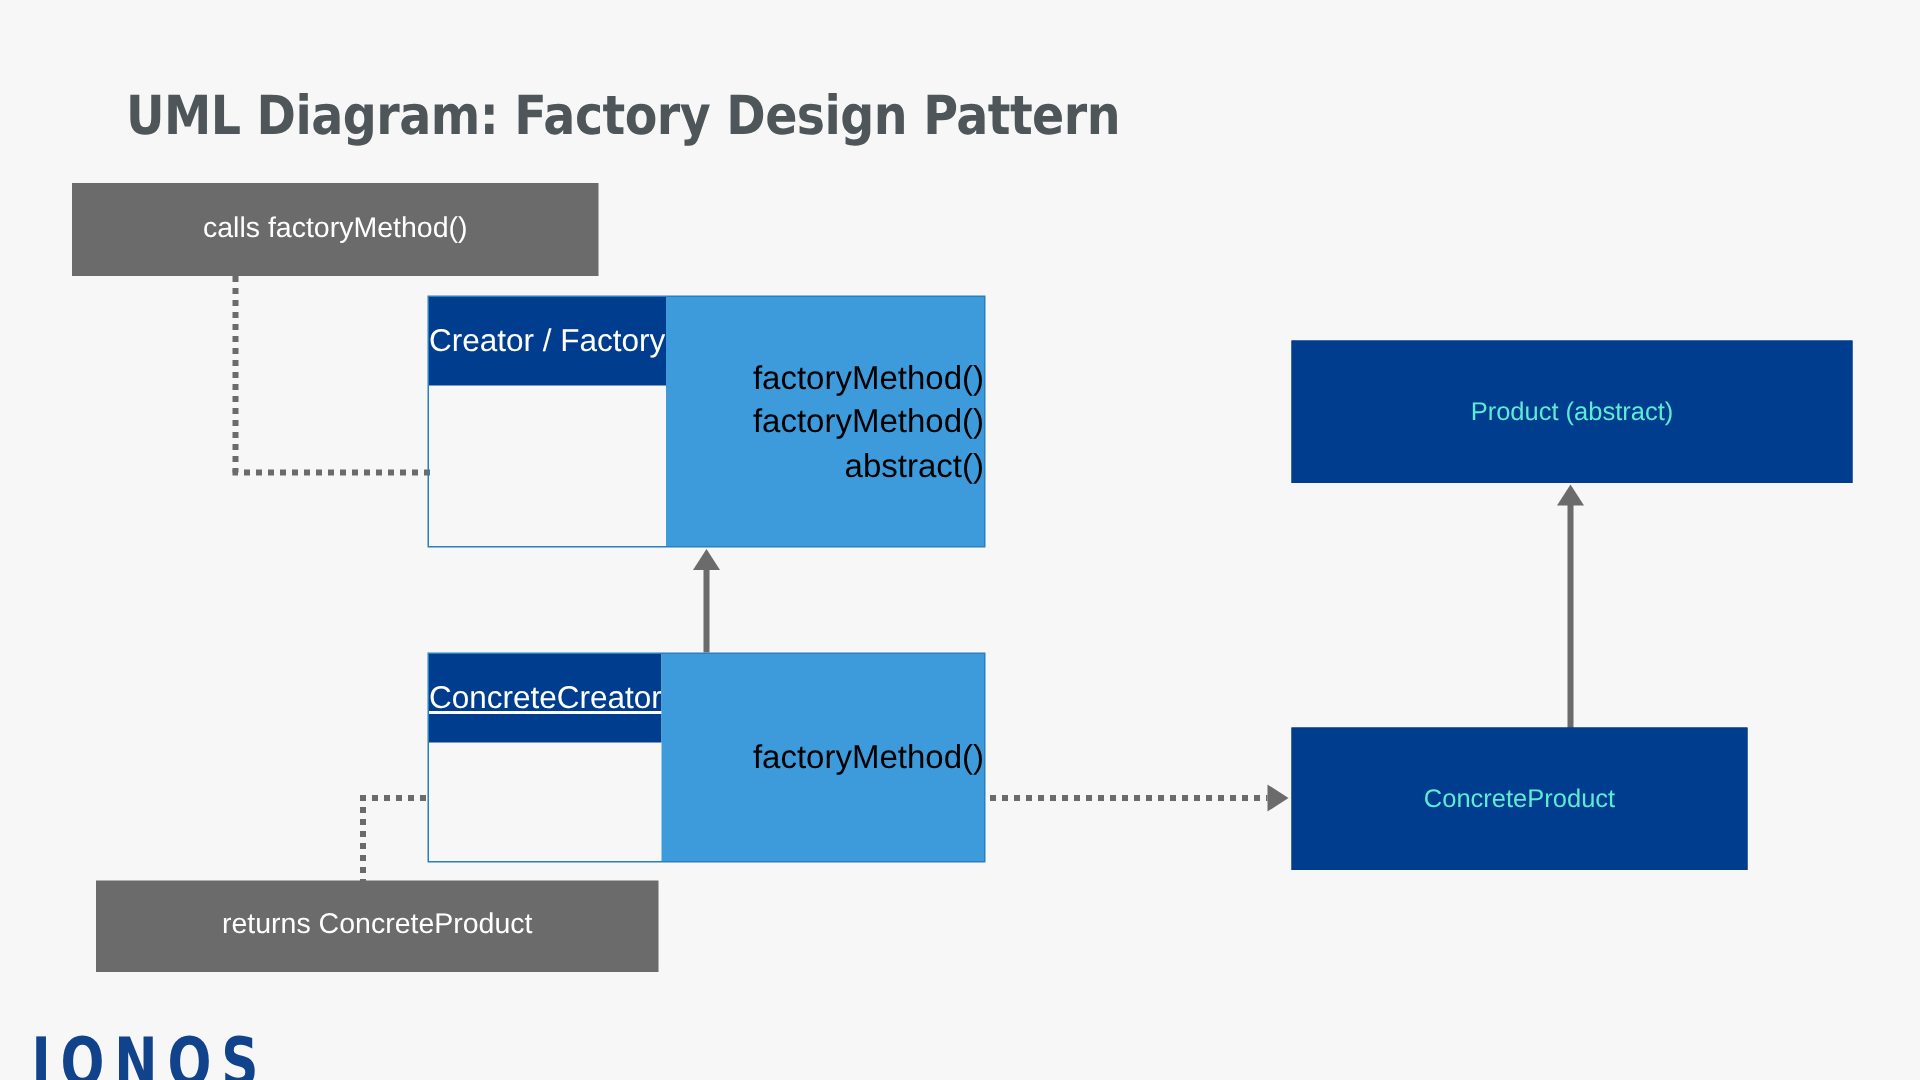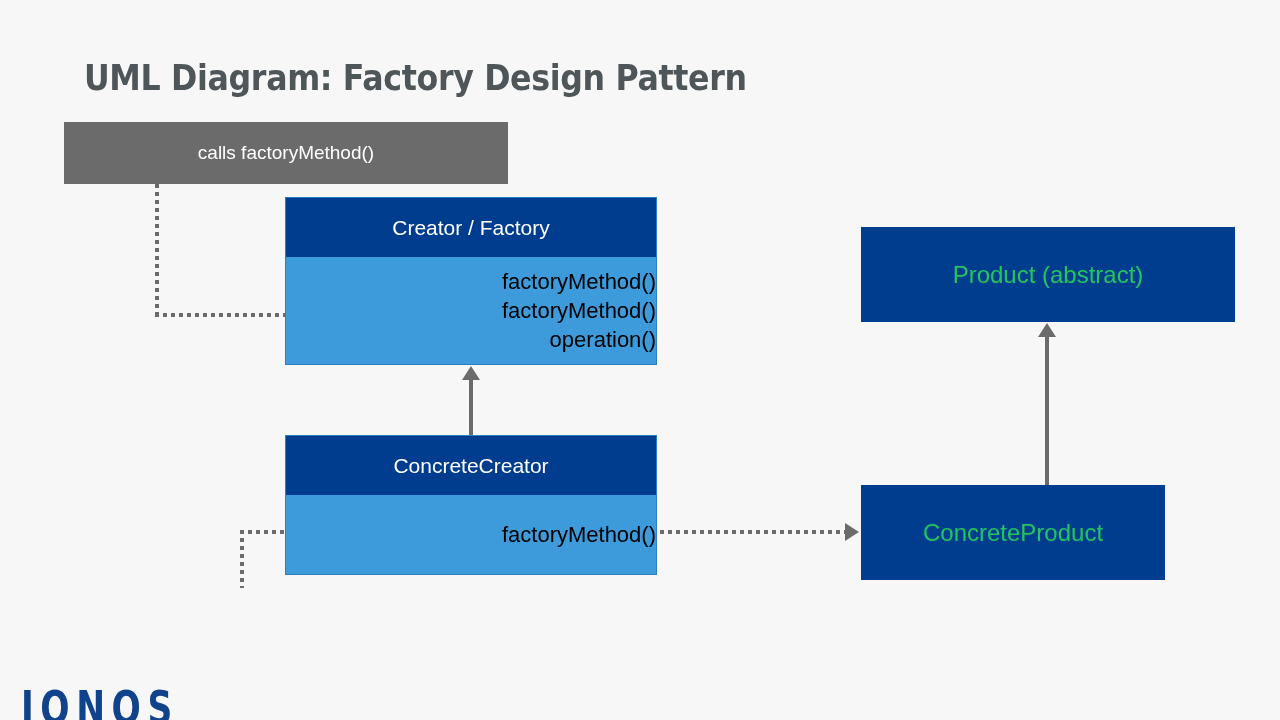--- a/index.html
+++ b/index.html
@@ -44,29 +44,29 @@
     background: #6b6b6b;
     color: #ffffff;
     font-size: 19px;
     display: flex;
     align-items: center;
     justify-content: center;
     text-align: center;
     line-height: 1.2;
   }
 
-  #note-calls   { left: 64px;  top: 81px;  width: 444px; height: 62px; }
+  #note-calls   { left: 48px;  top: 81px;  width: 351px; height: 62px; }
   #note-returns { left: 64px;  top: 546px; width: 375px; height: 61px; }
 
   
   .class-box {
     position: absolute;
     border: 1px solid #2a7fc0;
     display: flex;
-    flex-direction: column;
+    flex-direction: row;
   }
 
   .class-header {
     background: #003d8f;
     color: #ffffff;
     font-size: 21px;
     display: flex;
     align-items: center;
     justify-content: center;
     text-align: center;
@@ -80,35 +80,35 @@
     flex-direction: column;
     align-items: flex-end;
     justify-content: center;
     line-height: 1.33;
     flex: 1 1 auto;
   }
 
   .solid-box {
     position: absolute;
     background: #003d8f;
-    color: #22c55e;
-    font-size: 24px;
+    color: #5eead4;
+    font-size: 17px;
     display: flex;
     align-items: center;
     justify-content: center;
     text-align: center;
     border: 1px solid #003d8f;
   }
 
   
   #box-creator        { left: 285px; top: 156px; width: 372px; height: 168px; }
   #box-creator .class-header { height: 59px; }
 
   #box-concrete-creator { left: 285px; top: 394px; width: 372px; height: 140px; }
-  #box-concrete-creator .class-header { height: 59px; }
+  #box-concrete-creator .class-header { height: 59px; text-decoration: underline; }
 
   #box-product          { left: 861px; top: 186px; width: 374px; height: 95px; }
   #box-concrete-product { left: 861px; top: 444px; width: 304px; height: 95px; }
 
   
   .conn { position: absolute; }
 
   
   .dot-v {
     background-image: repeating-linear-gradient(
@@ -184,40 +184,41 @@
   <div class="note" id="note-calls">calls factoryMethod()</div>
 
   <div class="conn dot-v" id="conn-calls-v"></div>
   <div class="conn dot-h" id="conn-calls-h"></div>
 
   <div class="class-box" id="box-creator">
     <div class="class-header">Creator / Factory</div>
     <div class="class-body">
       <span>factoryMethod()</span>
       <span>factoryMethod()</span>
-      <span>operation()</span>
+      <span>abstract()</span>
     </div>
   </div>
 
   <div class="conn line-v" id="conn-inherit-creator-line"></div>
   <div class="arrow-up" id="conn-inherit-creator-arrow"></div>
 
   <div class="class-box" id="box-concrete-creator">
     <div class="class-header">ConcreteCreator</div>
     <div class="class-body">
       <span>factoryMethod()</span>
     </div>
   </div>
 
   <div class="conn dot-h" id="conn-dep-h"></div>
   <div class="arrow-right" id="conn-dep-arrow"></div>
 
   <div class="conn dot-v" id="conn-returns-v"></div>
   <div class="conn dot-h" id="conn-returns-h"></div>
 
+  <div class="note" id="note-returns">returns ConcreteProduct</div>
 
   <div class="solid-box" id="box-product">Product (abstract)</div>
 
   <div class="conn line-v" id="conn-inherit-product-line"></div>
   <div class="arrow-up" id="conn-inherit-product-arrow"></div>
 
   <div class="solid-box" id="box-concrete-product">ConcreteProduct</div>
 
   <div id="logo">IONOS</div>
 

